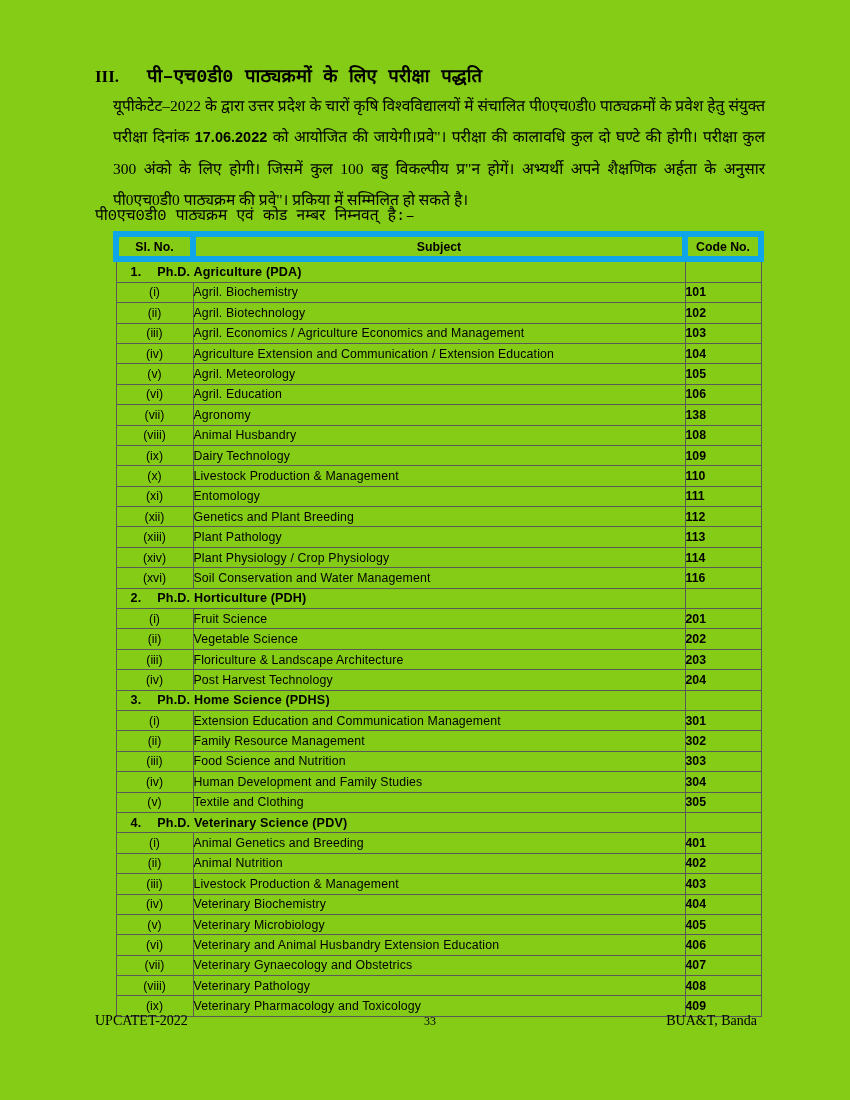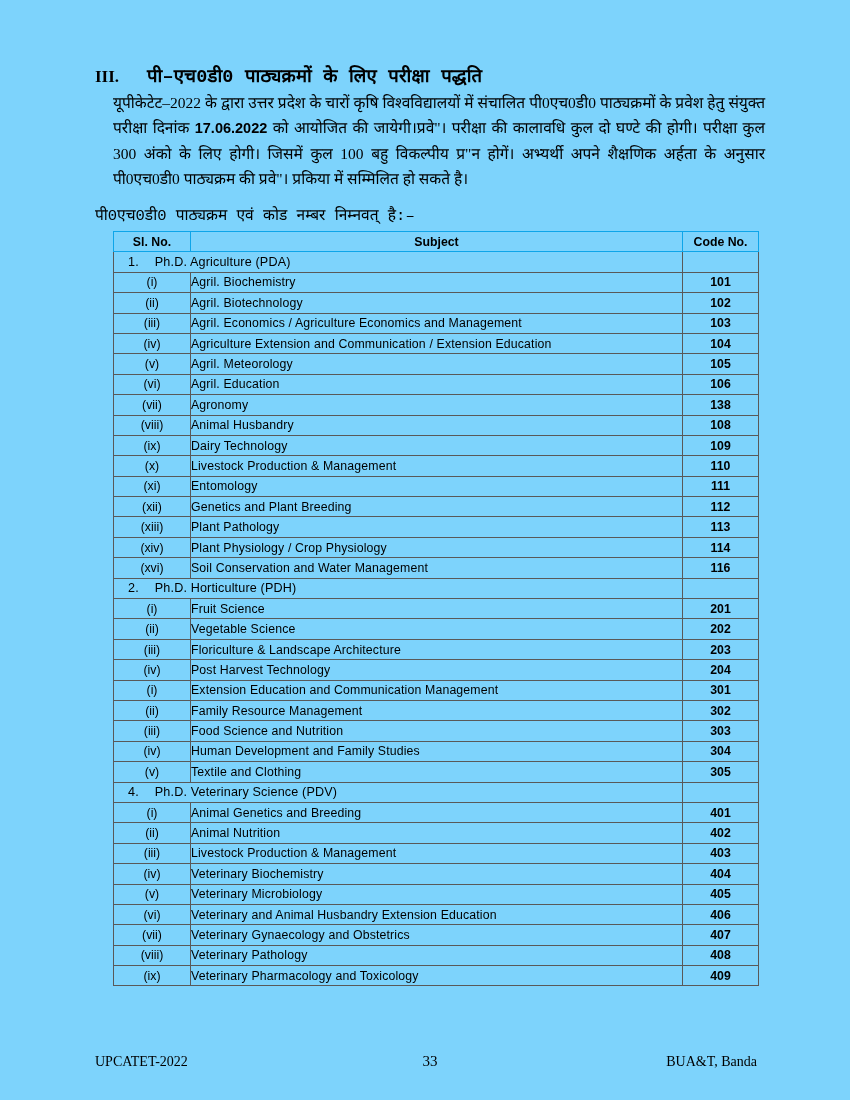--- a/index.html
+++ b/index.html
@@ -13,21 +13,21 @@
     position: relative;
     font-family: "Liberation Sans", sans-serif;
     color: #000000;
     overflow: hidden;
   }
   .page {
     position: absolute;
     left: 0; top: 0;
     width: 850px;
     height: 1100px;
-    background: #7dd3fc;
+    background: #84cc16;
   }
 
   
   .heading-row {
     position: absolute;
     left: 95px;
     top: 62px;
     width: 670px;
     display: flex;
     align-items: baseline;
@@ -47,21 +47,21 @@
   }
 
   
   .para {
     position: absolute;
     left: 113px;
     top: 90px;
     width: 652px;
     font-family: "Liberation Serif", serif;
     font-size: 15.5px;
-    line-height: 25px;
+    line-height: 31px;
     text-align: justify;
     text-justify: inter-word;
   }
   .para .b { font-weight: bold; font-family: "Liberation Sans", sans-serif; font-size: 14.5px; }
 
   .subcap {
     position: absolute;
     left: 95px;
     top: 203px;
     font-family: Liberation Mono, monospace;
@@ -88,21 +88,21 @@
   table.subjects th,
   table.subjects td {
     border: 1px solid #595959;
     padding: 0;
     height: 19.4px;
     vertical-align: middle;
     font-family: "Liberation Sans", sans-serif;
     font-size: 12.3px;
   }
   table.subjects thead th {
-    border: 1px solid #0ea5e9;
+    border: 6px solid #0ea5e9;
   }
   .th-sl {
     text-align: center;
     font-weight: bold;
     font-size: 12.3px;
   }
   .th-sub {
     text-align: center;
     font-weight: bold;
     font-family: "Liberation Serif", serif;
@@ -118,47 +118,46 @@
     text-align: center;
     font-size: 12.3px;
   }
   td.subject {
     text-align: left;
     padding-left: 10px;
     font-size: 12.3px;
     letter-spacing: 0.15px;
   }
   td.code {
-    text-align: center;
     font-weight: bold;
     font-size: 12.3px;
   }
   tr.section td.section-head {
     text-align: left;
     padding-left: 14px;
-    font-weight: normal;
+    font-weight: bold;
     font-size: 12.6px;
     letter-spacing: 0.15px;
   }
   tr.section td.section-head .n1 { padding-right: 16px; }
   tr.section td.blankcode { }
 
   
   .footer {
     position: absolute;
     left: 95px;
-    top: 1053px;
+    top: 1013px;
     width: 670px;
     font-family: "Liberation Serif", serif;
     font-size: 14px;
     display: flex;
     align-items: baseline;
   }
   .footer .f-left   { width: 270px; text-align: left; }
-  .footer .f-center { width: 130px; text-align: center; font-size: 15px; }
+  .footer .f-center { width: 130px; text-align: center; font-size: 12px; }
   .footer .f-right  { flex: 1; text-align: right; padding-right: 8px; }
 </style>
 </head>
 <body>
 
 <div class="page">
 
   <div class="heading-row">
     <span class="heading-num">III.</span>
     <span class="heading-title">पी–एच0डी0 पाठ्यक्रमों के लिए परीक्षा पद्धति</span>
@@ -281,20 +280,24 @@
           <tr>
             <td class="sl">(iii)</td>
             <td class="subject">Floriculture &amp; Landscape Architecture</td>
             <td class="code">203</td>
           </tr>
           <tr>
             <td class="sl">(iv)</td>
             <td class="subject">Post Harvest Technology</td>
             <td class="code">204</td>
           </tr>
+          <tr class="section">
+            <td class="section-head" colspan="2"><span class="n1">3.</span><span>Ph.D. Home Science (PDHS)</span></td>
+            <td class="blankcode"></td>
+          </tr>
           <tr>
             <td class="sl">(i)</td>
             <td class="subject">Extension Education and Communication Management</td>
             <td class="code">301</td>
           </tr>
           <tr>
             <td class="sl">(ii)</td>
             <td class="subject">Family Resource Management</td>
             <td class="code">302</td>
           </tr>

